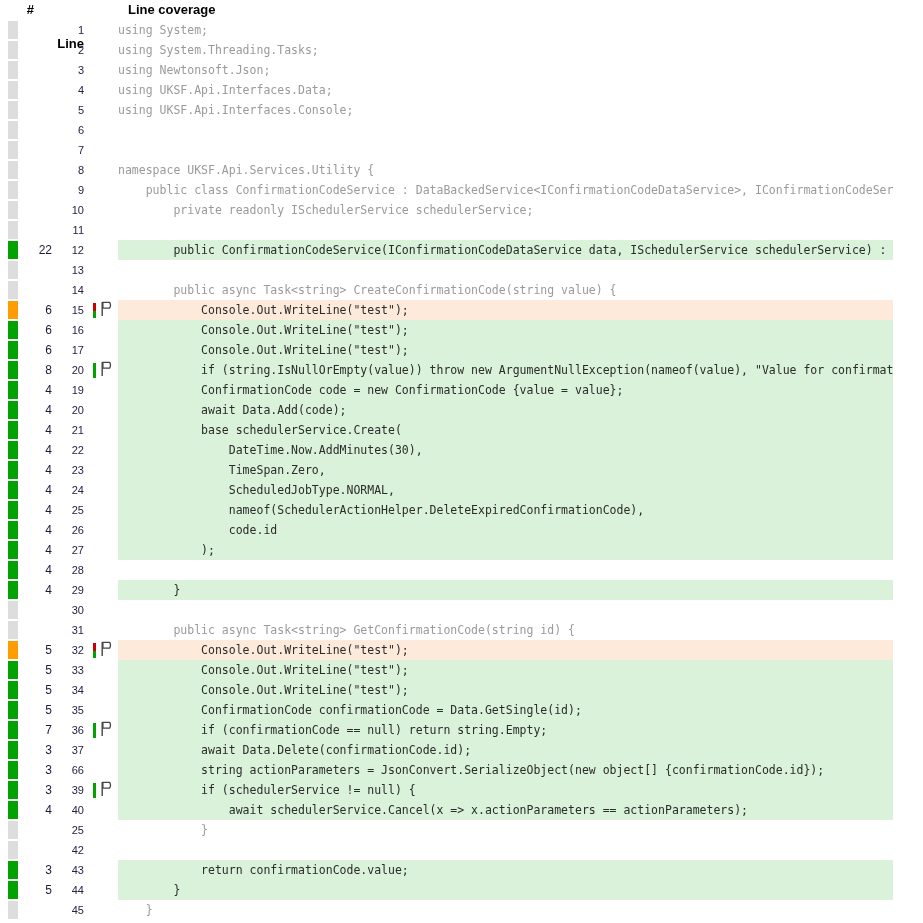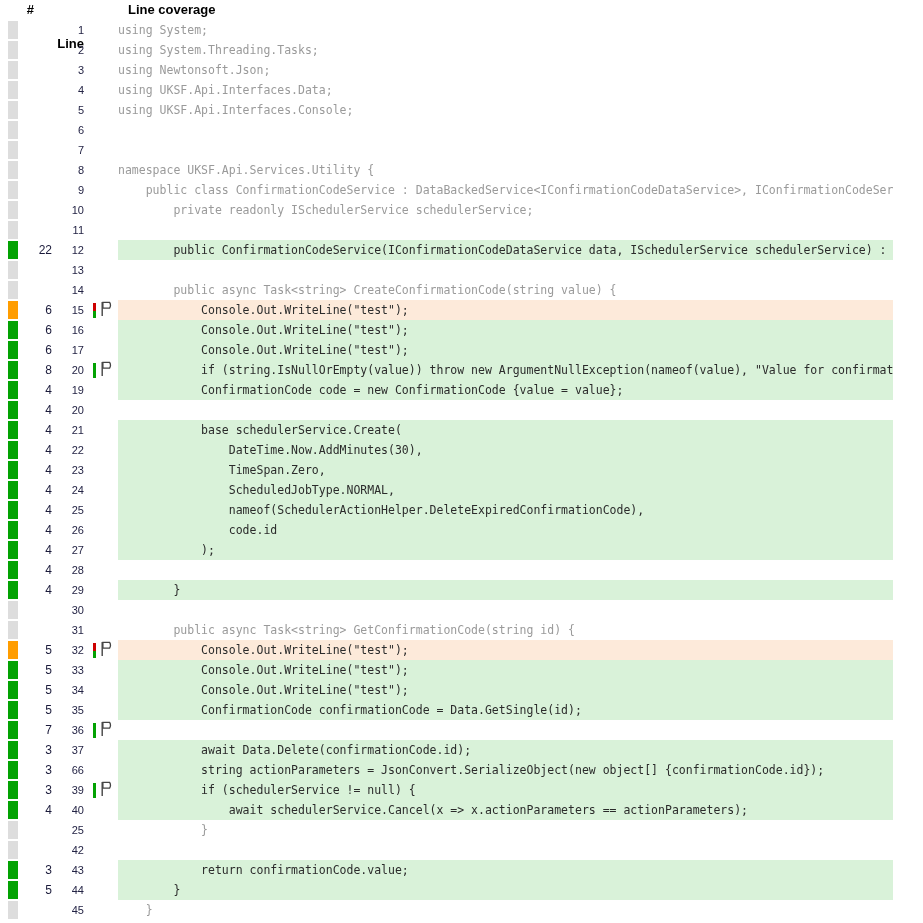--- a/index.html
+++ b/index.html
@@ -334,20 +334,23 @@
         <div class="hits">4</div>
         <div class="lineno">19</div>
         <div class="code cov-full">
           <span class="codetext">            ConfirmationCode code = new ConfirmationCode {value = value};</span>
         </div>
       </div>
       <div class="cov-row">
         <div class="status-bar covered"></div>
         <div class="hits">4</div>
         <div class="lineno">20</div>
+        <div class="code cov-full">
+          <span class="codetext">            await Data.Add(code);</span>
+        </div>
       </div>
       <div class="cov-row">
         <div class="status-bar covered"></div>
         <div class="hits">4</div>
         <div class="lineno">21</div>
         <div class="code cov-full">
           <span class="codetext">            base schedulerService.Create(</span>
         </div>
       </div>
       <div class="cov-row">
@@ -476,20 +479,23 @@
         <div class="branch">
           <div class="bbar">
             <div class="bhalf-top" style="background: rgb(3, 162, 3);"></div>
             <div class="bhalf-bot" style="background: rgb(3, 162, 3);"></div>
           </div>
           <span class="flag"><svg viewBox="0 0 12 16" width="12" height="16">
               <rect x="1.5" y="1" width="1.4" height="14" fill="#444"></rect>
               <path d="M2.9 1.4 L9.6 1.4 Q11.4 4.3 9.6 7.2 L2.9 7.2 Z" fill="none" stroke="#444" stroke-width="1.3"></path>
             </svg></span>
         </div>
+        <div class="code cov-full">
+          <span class="codetext">            if (confirmationCode == null) return string.Empty;</span>
+        </div>
       </div>
       <div class="cov-row">
         <div class="status-bar covered"></div>
         <div class="hits">3</div>
         <div class="lineno">37</div>
         <div class="code cov-full">
           <span class="codetext">            await Data.Delete(confirmationCode.id);</span>
         </div>
       </div>
       <div class="cov-row">

